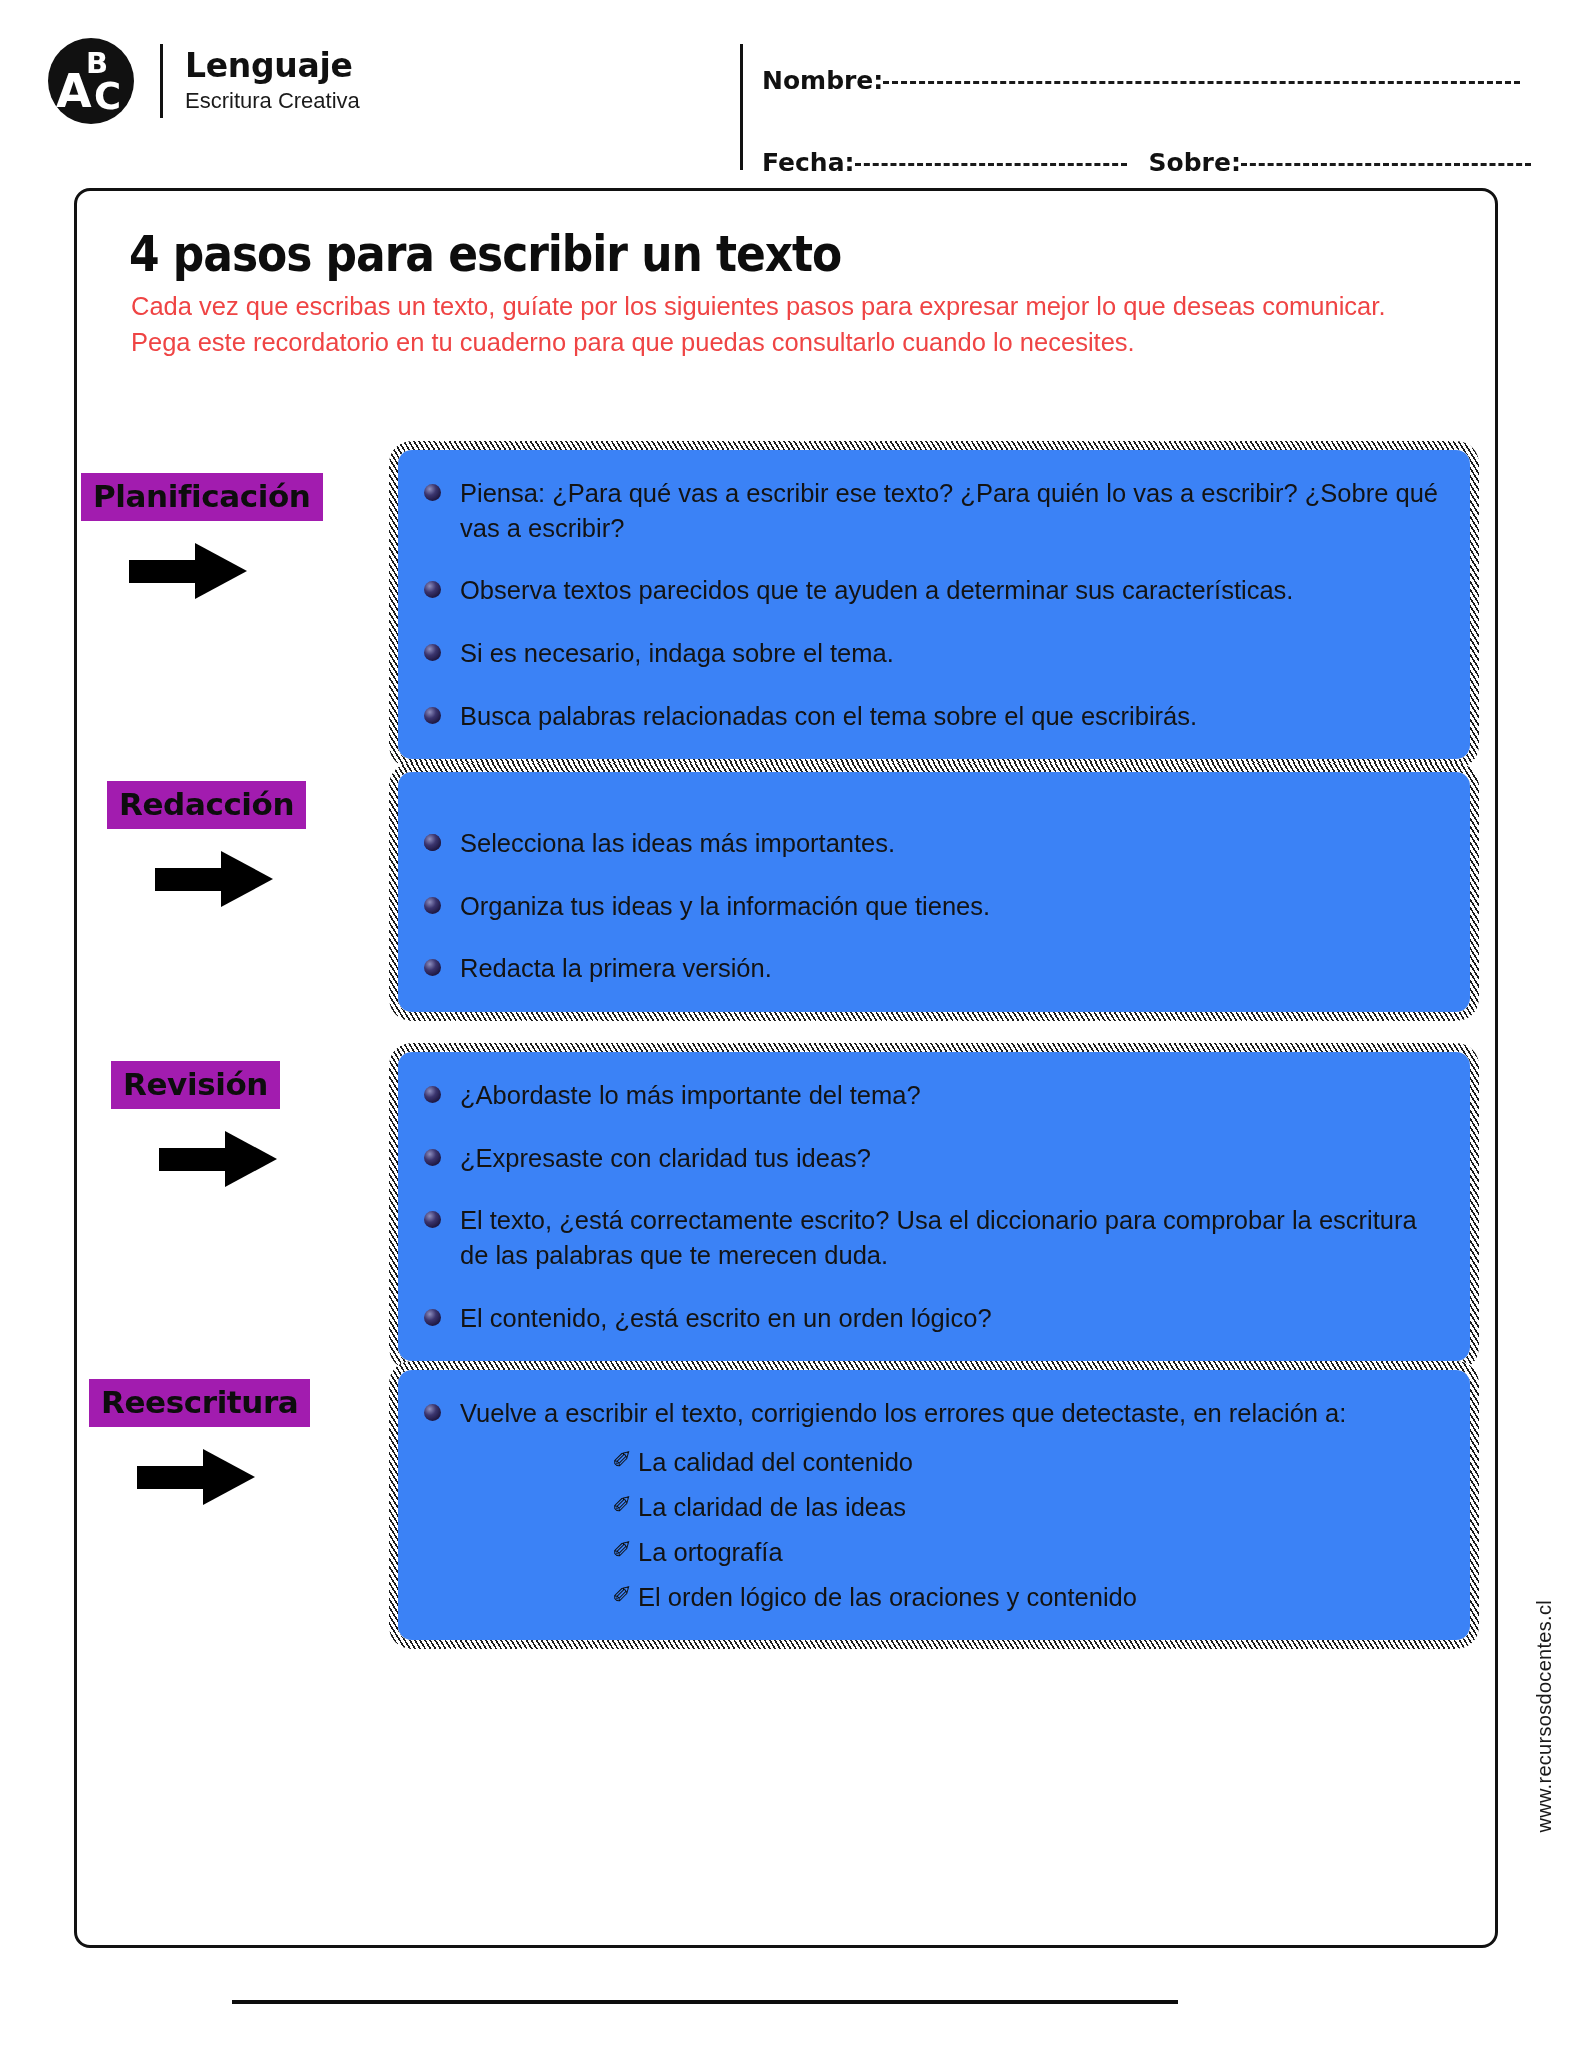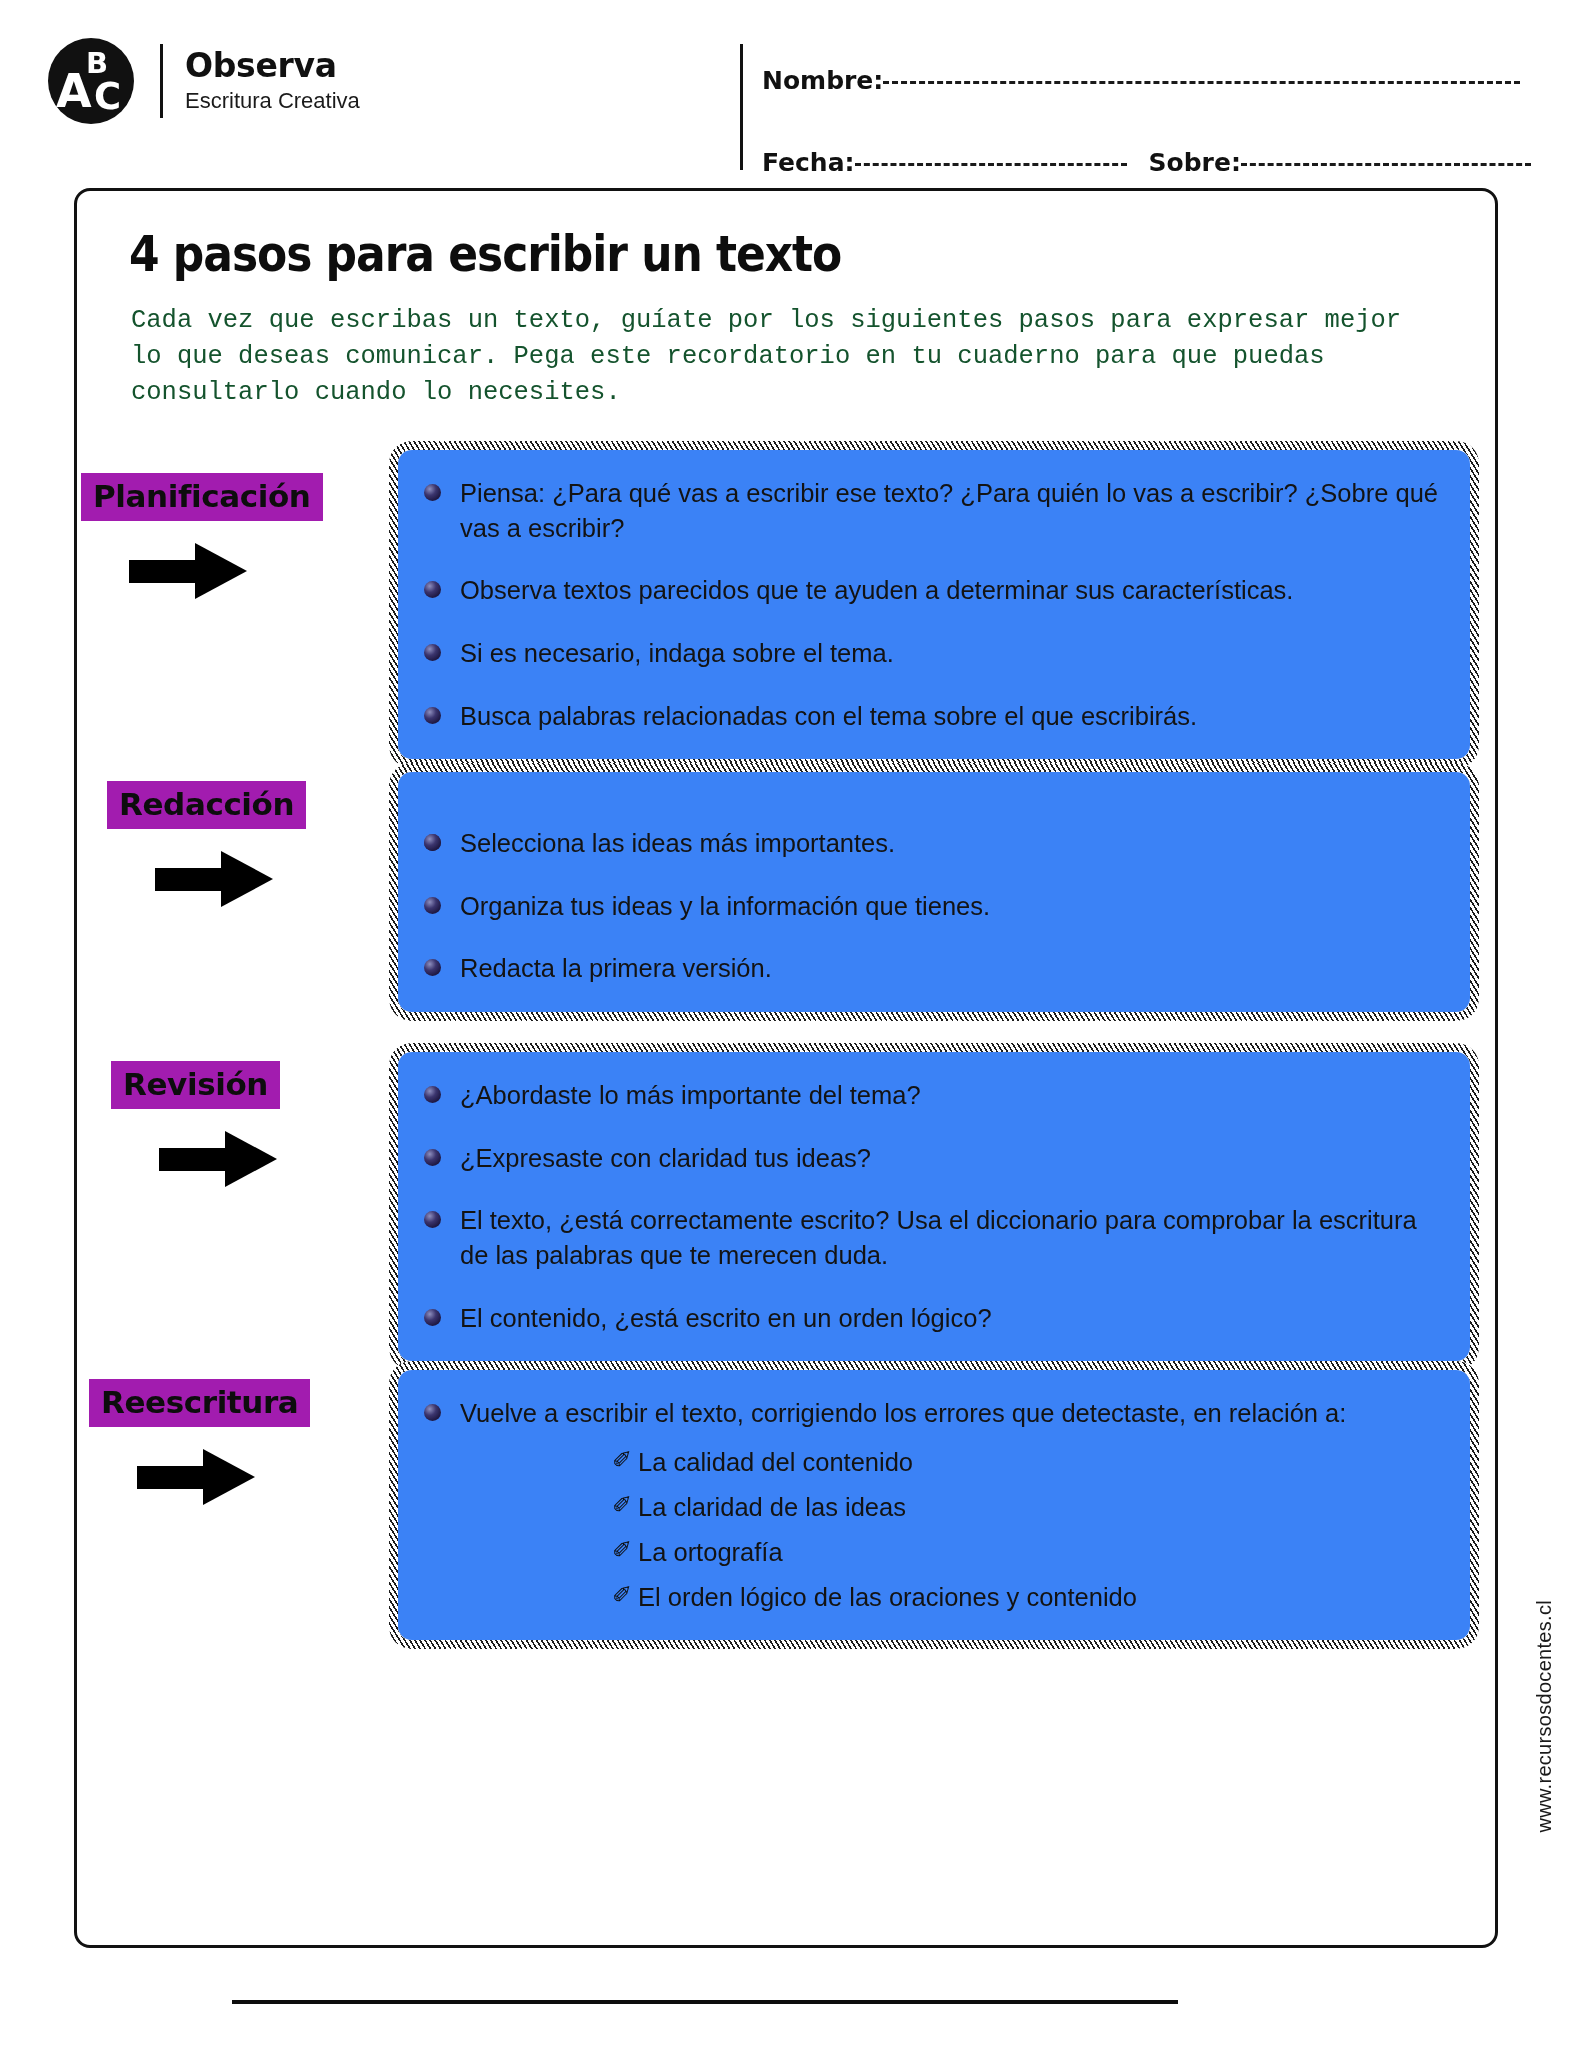--- a/index.html
+++ b/index.html
@@ -133,26 +133,25 @@
     font-size: 50px;
     letter-spacing: -1.2px;
     color: #0d0d0d;
     transform: scaleX(0.88);
     transform-origin: left center;
     white-space: nowrap;
   }
 
   .worksheet-intro {
     position: absolute;
-    left: 54px; top: 112px;
+    left: 54px; top: 97px;
     width: 1310px;
     font-size: 25.5px;
     line-height: 1.42;
-    color: #14532d;
-    font-family: Liberation Mono, monospace;
+    color: #ef4444;
   }
 
   
   .step {
     position: absolute;
     left: 0;
     width: 1424px;
   }
   .step.s1 { top: 250px; height: 300px; }
   .step.s2 { top: 572px; height: 254px; }
@@ -308,21 +307,21 @@
   <div class="header">
 
     <div class="brand">
       <div class="logo-mark">
         <span class="logo-a">A</span>
         <span class="logo-b">B</span>
         <span class="logo-c">C</span>
       </div>
       <div class="brand-div"></div>
       <div class="brand-text">
-        <div class="brand-title">Observa</div>
+        <div class="brand-title">Lenguaje</div>
         <div class="brand-sub">Escritura Creativa</div>
       </div>
     </div>
 
     <div class="idblock">
       <div class="vrule"></div>
 
       <div class="idrow r1">
         <span class="idlabel">Nombre:</span>
         <span class="dashfill"></span>

